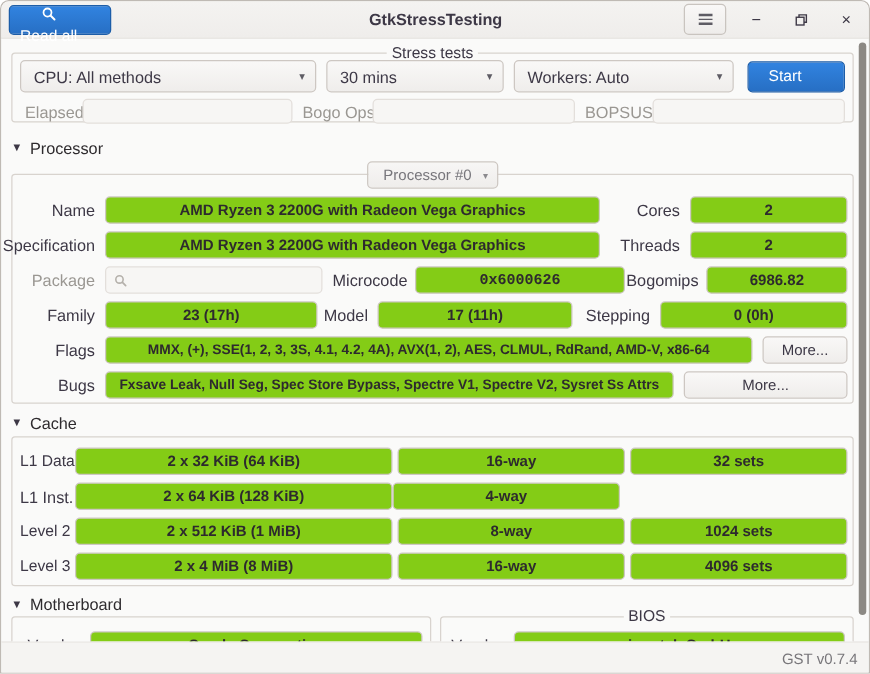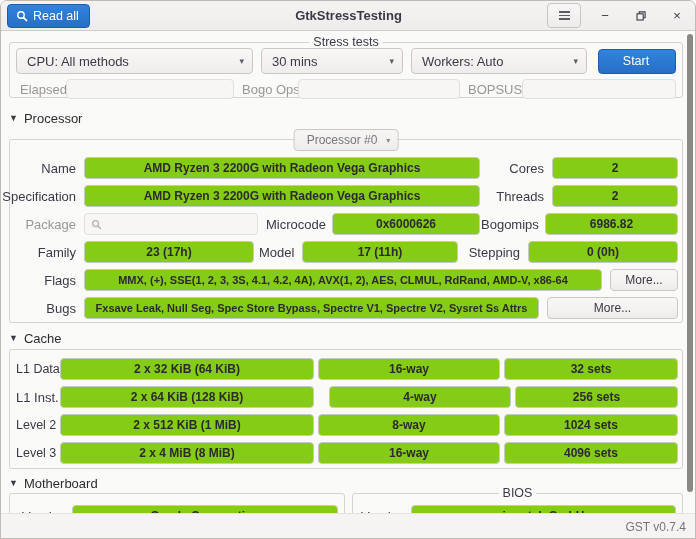--- a/index.html
+++ b/index.html
@@ -4,21 +4,21 @@
 <style>
   * { box-sizing: border-box; margin: 0; padding: 0; }
   html,body { width:696px; height:539px; }
   body { font-family: "Liberation Sans", "DejaVu Sans", sans-serif; font-size: 13px; color:#3d3846; }
 
   .window { width:696px; height:539px; background:#fafaf9; border:1px solid #bfbab4; display:flex; flex-direction:column; overflow:hidden; border-radius:7px 7px 0 0; }
 
   
   .headerbar { height:30px; flex:0 0 30px; background:linear-gradient(#f4f3f1,#efedeb); border-bottom:1px solid #d2cdc8; position:relative; display:flex; align-items:center; border-radius:6px 6px 0 0; }
   .hb-title { position:absolute; left:1px; right:0; text-align:center; font-weight:bold; font-size:13px; color:#3d3846; pointer-events:none; }
-  .btn-readall { margin-left:6px; height:24px; padding:0 10px 0 8px; display:flex; align-items:center; gap:5px; background:linear-gradient(#3183e0,#276fc4); border:1px solid #1c5da8; border-radius:4px; color:#fff; font-size:12.5px; cursor:pointer; z-index:2; }
+  .btn-readall { margin-left:6px; height:24px; padding:0 26px 0 8px; display:flex; align-items:center; gap:5px; background:linear-gradient(#3183e0,#276fc4); border:1px solid #1c5da8; border-radius:4px; color:#fff; font-size:12.5px; cursor:pointer; z-index:2;flex-direction:column; }
   .hb-right { margin-left:auto; display:flex; align-items:center; gap:4px; padding-right:6px; z-index:2; }
   .btn-menu { width:34px; height:25px; background:linear-gradient(#f9f8f7,#eeecea); border:1px solid #c9c4bf; border-radius:4px; display:flex; align-items:center; justify-content:center; cursor:pointer; }
   .hamburger { display:flex; flex-direction:column; gap:2px; }
   .hamburger i { display:block; width:11px; height:1.5px; background:#5e5c64; }
   .win-btn { width:24px; height:26px; display:flex; align-items:center; justify-content:center; background:transparent; border:none; color:#3d3846; font-size:13px; cursor:pointer; margin-left:8px; }
 
   
   .content { position:relative; height:482px; flex:0 0 482px; background:#fafaf9; overflow:hidden; }
 
   .frame { position:relative; border:1px solid #d8d3ce; border-radius:3px; background:#fafaf9; }
@@ -177,21 +177,21 @@
         <div class="entry search disabled" style="width:174px; margin-left:8px;">
           <span>
             <svg width="11" height="11" viewBox="0 0 12 12">
                 <circle cx="5" cy="5" r="3.2" fill="none" stroke="#b5b1ab" stroke-width="1.4"></circle>
                 <line x1="7.6" y1="7.6" x2="10.4" y2="10.4" stroke="#b5b1ab" stroke-width="1.5" stroke-linecap="round"></line>
               </svg>
           </span>
           <span></span>
         </div>
         <span class="lbl ta-r" style="width:58px; margin-left:8px;">Microcode</span>
-        <div class="entry" style="width:148px; margin-left:8px;">0x6000626</div>
+        <div class="entry" style="width:168px; margin-left:8px;font-family:Liberation Mono, monospace;">0x6000626</div>
         <span class="lbl ta-r" style="width:56px; margin-left:1px;">Bogomips</span>
         <div class="entry" style="flex:1; margin-left:8px;">6986.82</div>
       </div>
 
       <div class="row">
         <span class="lbl ta-r" style="width:60px;">Family</span>
         <div class="entry" style="width:170px; margin-left:8px;">23 (17h)</div>
         <span class="lbl ta-r" style="width:35px; margin-left:5px;">Model</span>
         <div class="entry" style="width:156px; margin-left:8px;">17 (11h)</div>
         <span class="lbl ta-r" style="width:54px; margin-left:8px;">Stepping</span>
@@ -219,22 +219,21 @@
     <div class="frame cache-frame">
       <div class="row">
         <span class="lbl" style="width:44px; font-size:12.5px;">L1 Data</span>
         <div class="entry" style="width:254px;">2 x 32 KiB (64 KiB)</div>
         <div class="entry" style="width:182px; margin-left:4px;">16-way</div>
         <div class="entry" style="flex:1; margin-left:4px;">32 sets</div>
       </div>
       <div class="row">
         <span class="lbl" style="width:44px; font-size:13px;">L1 Inst.</span>
         <div class="entry" style="width:254px;">2 x 64 KiB (128 KiB)</div>
-        <div class="entry" style="width:182px; margin-left:15px;">4-way</div>
-        <div class="entry" style="flex:1; margin-left:4px;">256 sets</div>
+        <div class="entry" style="width:182px; margin-left:0;">4-way</div>
       </div>
       <div class="row">
         <span class="lbl" style="width:44px; font-size:12.5px;">Level 2</span>
         <div class="entry" style="width:254px;">2 x 512 KiB (1 MiB)</div>
         <div class="entry" style="width:182px; margin-left:4px;">8-way</div>
         <div class="entry" style="flex:1; margin-left:4px;">1024 sets</div>
       </div>
       <div class="row">
         <span class="lbl" style="width:44px; font-size:12.5px;">Level 3</span>
         <div class="entry" style="width:254px;">2 x 4 MiB (8 MiB)</div>

